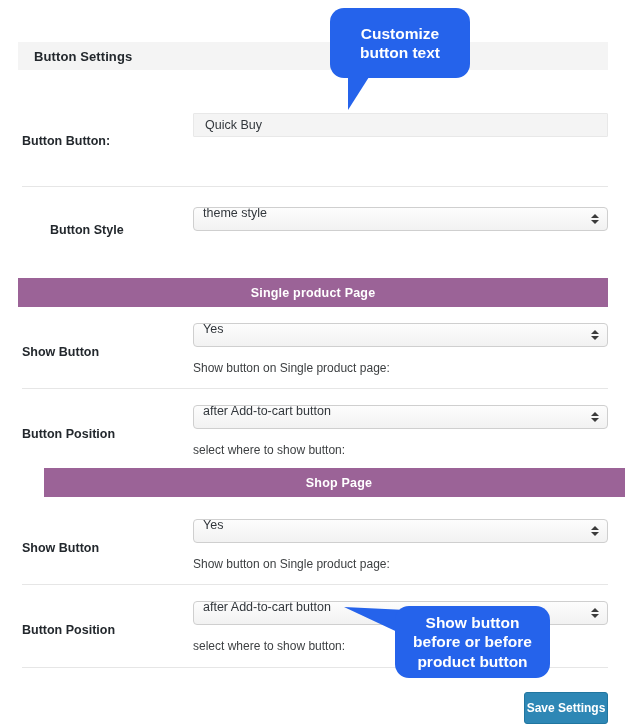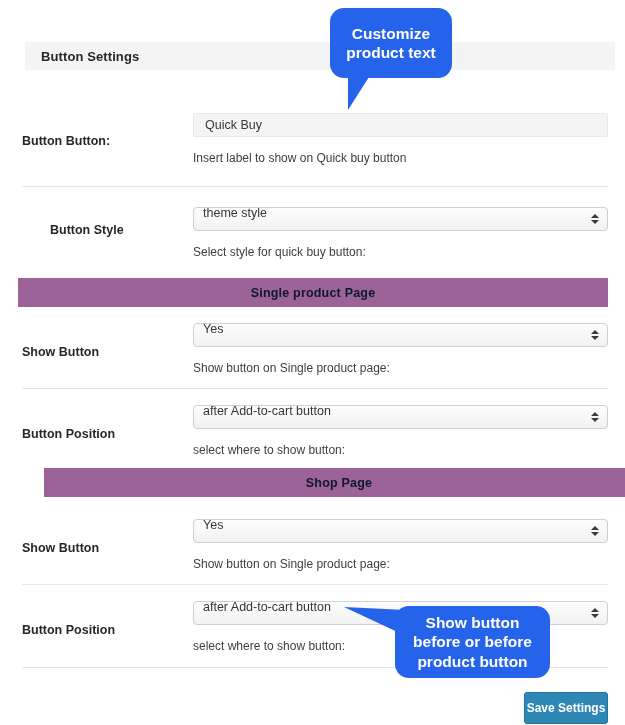--- a/index.html
+++ b/index.html
@@ -18,21 +18,21 @@
     position: absolute;
     left: 18px;
     top: 0;
     width: 590px;
     height: 725px;
   }
 
   
   .panel-header {
     position: absolute;
-    left: 7px;
+    left: 0;
     top: 42px;
     width: 590px;
     height: 28px;
     background: #f4f4f4;
     display: flex;
     align-items: center;
     padding-left: 16px;
   }
   .panel-header-title {
     font-size: 13px;
@@ -126,21 +126,21 @@
   .select-arrows .up { border-bottom: 4px solid #3b3b3b; }
   .select-arrows .dn { border-top: 4px solid #3b3b3b; }
 
   
   .section-bar {
     position: absolute;
     left: 0;
     width: 590px;
     height: 29px;
     background: #9b6397;
-    color: #0f172a;
+    color: #ffffff;
     font-size: 12.5px;
     font-weight: bold;
     display: flex;
     align-items: center;
     justify-content: center;
     letter-spacing: 0.2px;
   }
 
   
   .divider {
@@ -181,21 +181,21 @@
     line-height: 1.25;
     display: flex;
     align-items: center;
     justify-content: center;
     text-align: center;
     z-index: 30;
   }
   .callout-1 {
     left: 330px;
     top: 8px;
-    width: 122px;
+    width: 140px;
     height: 70px;
     padding: 12px 10px;
   }
   .callout-2 {
     left: 395px;
     top: 606px;
     width: 155px;
     height: 72px;
     padding: 0 10px;
   }
@@ -213,37 +213,35 @@
 <div class="panel">
 
   <div class="panel-header">
     <span class="panel-header-title">Button Settings</span>
   </div>
 
   <div class="field-row" style="top:113px;">
     <div class="field-label" style="top:20px;">Button Button:</div>
     <div class="field-control">
       <input class="text-input" type="text" value="Quick Buy" style="">
-      <div class="field-desc" style="margin-top:14px;">Insert label to show on Quick buy button</div>
     </div>
   </div>
 
   <div class="divider" style="top:186px;"></div>
 
   <div class="field-row" style="top:207px;">
     <div class="field-label" style="top:15px;padding-left:28px;">Button Style</div>
     <div class="field-control">
       <div class="select-wrap">
         <div class="select-box">theme style</div>
         <span class="select-arrows">
           <span class="up"></span>
             <span class="dn"></span>
         </span>
       </div>
-      <div class="field-desc" style="margin-top:14px;">Select style for quick buy button:</div>
     </div>
   </div>
 
   <div class="section-bar" style="top:278px;">Single product Page</div>
 
   <div class="field-row" style="top:323px;">
     <div class="field-label" style="top:21px;">Show Button</div>
     <div class="field-control">
       <div class="select-wrap">
         <div class="select-box">Yes</div>
@@ -310,21 +308,21 @@
 
 <button class="save-button">Save Settings</button>
 
 <svg class="callout-tail tail-1" viewBox="0 0 60 46">
   <polygon points="18,0 46,0 18,44" fill="#2563eb"></polygon>
 </svg>
 
 <div class="callout callout-1">
   <div>
     <span>Customize</span><br>
-    <span>product text</span>
+    <span>button text</span>
   </div>
 </div>
 
 <svg class="callout-tail tail-2" viewBox="0 0 70 46">
   <polygon points="0,11 62,14 62,40" fill="#2563eb"></polygon>
 </svg>
 
 <div class="callout callout-2">
   <div>
     <span>Show button</span><br>

